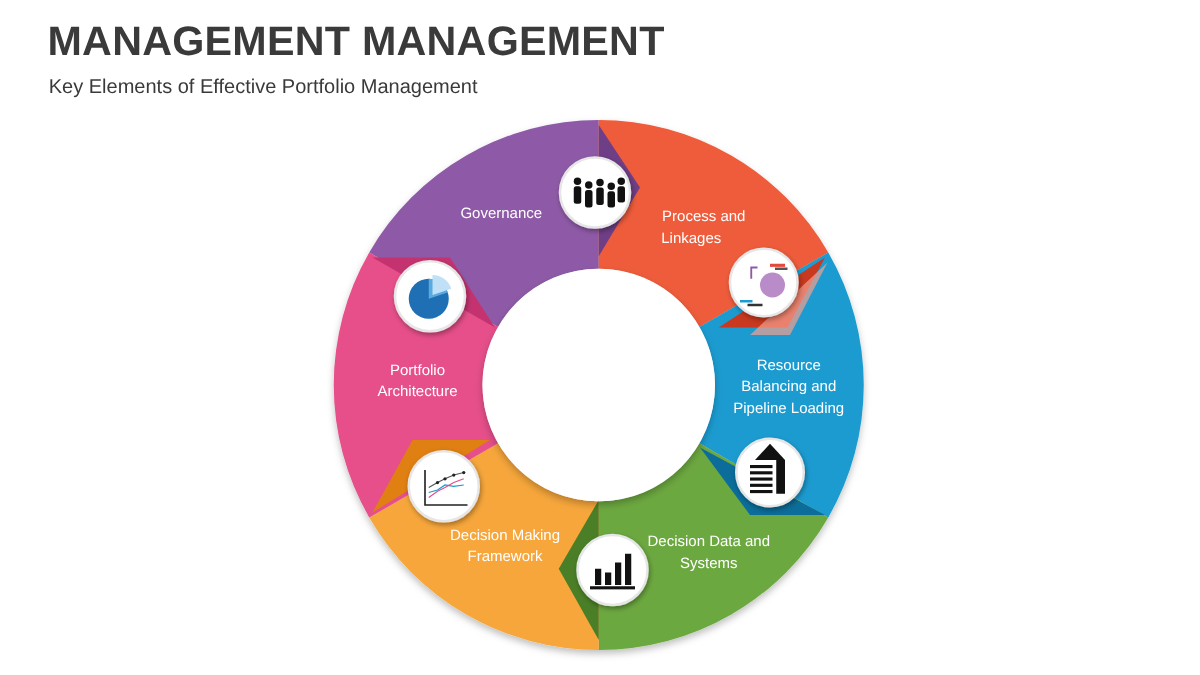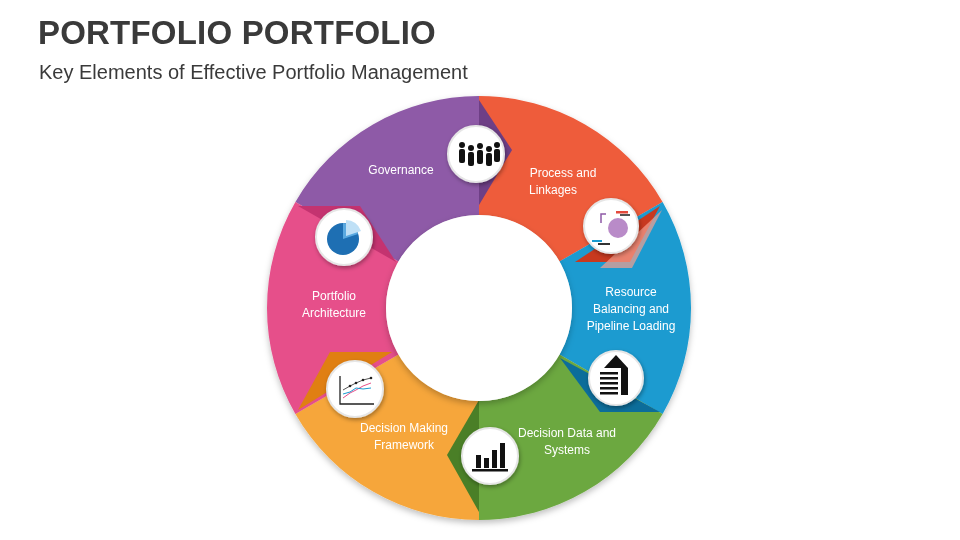--- a/index.html
+++ b/index.html
@@ -1,26 +1,26 @@
 <!DOCTYPE html>
 <html><head>
 <meta charset="utf-8">
 <style>
   html, body { margin:0; padding:0; }
   body { width:960px; height:540px; background:#ffffff; position:relative; overflow:hidden;
          font-family:"Liberation Sans", "DejaVu Sans", sans-serif; }
   .title { position:absolute; left:38px; top:14px; font-size:33px; font-weight:bold; color:#3a3a3a; letter-spacing:0.2px; }
-  .subtitle { position:absolute; left:39px; top:61px; font-size:20px; color:#3a3a3a; }
+  .subtitle { position:absolute; left:39px; top:61px; font-size:16px; color:#3a3a3a; }
   svg.diagram { position:absolute; left:0; top:0; }
   .seg-label { font-family:"Liberation Sans", sans-serif; font-size:12px; fill:#ffffff; text-anchor:middle; }
 </style>
 </head>
 <body>
 
-<div class="title">PORTFOLIO PORTFOLIO</div>
+<div class="title">MANAGEMENT MANAGEMENT</div>
 <div class="subtitle">Key Elements of Effective Portfolio Management</div>
 
 <svg class="diagram" width="960" height="540" viewBox="0 0 960 540">
   <defs>
     <filter id="sh" x="-20%" y="-20%" width="140%" height="140%">
       <feDropShadow dx="1" dy="2" stdDeviation="2" flood-color="#000" flood-opacity="0.35"></feDropShadow>
     </filter>
     <filter id="sh2" x="-20%" y="-20%" width="140%" height="140%">
       <feDropShadow dx="0" dy="3" stdDeviation="3" flood-color="#000" flood-opacity="0.25"></feDropShadow>
     </filter>

